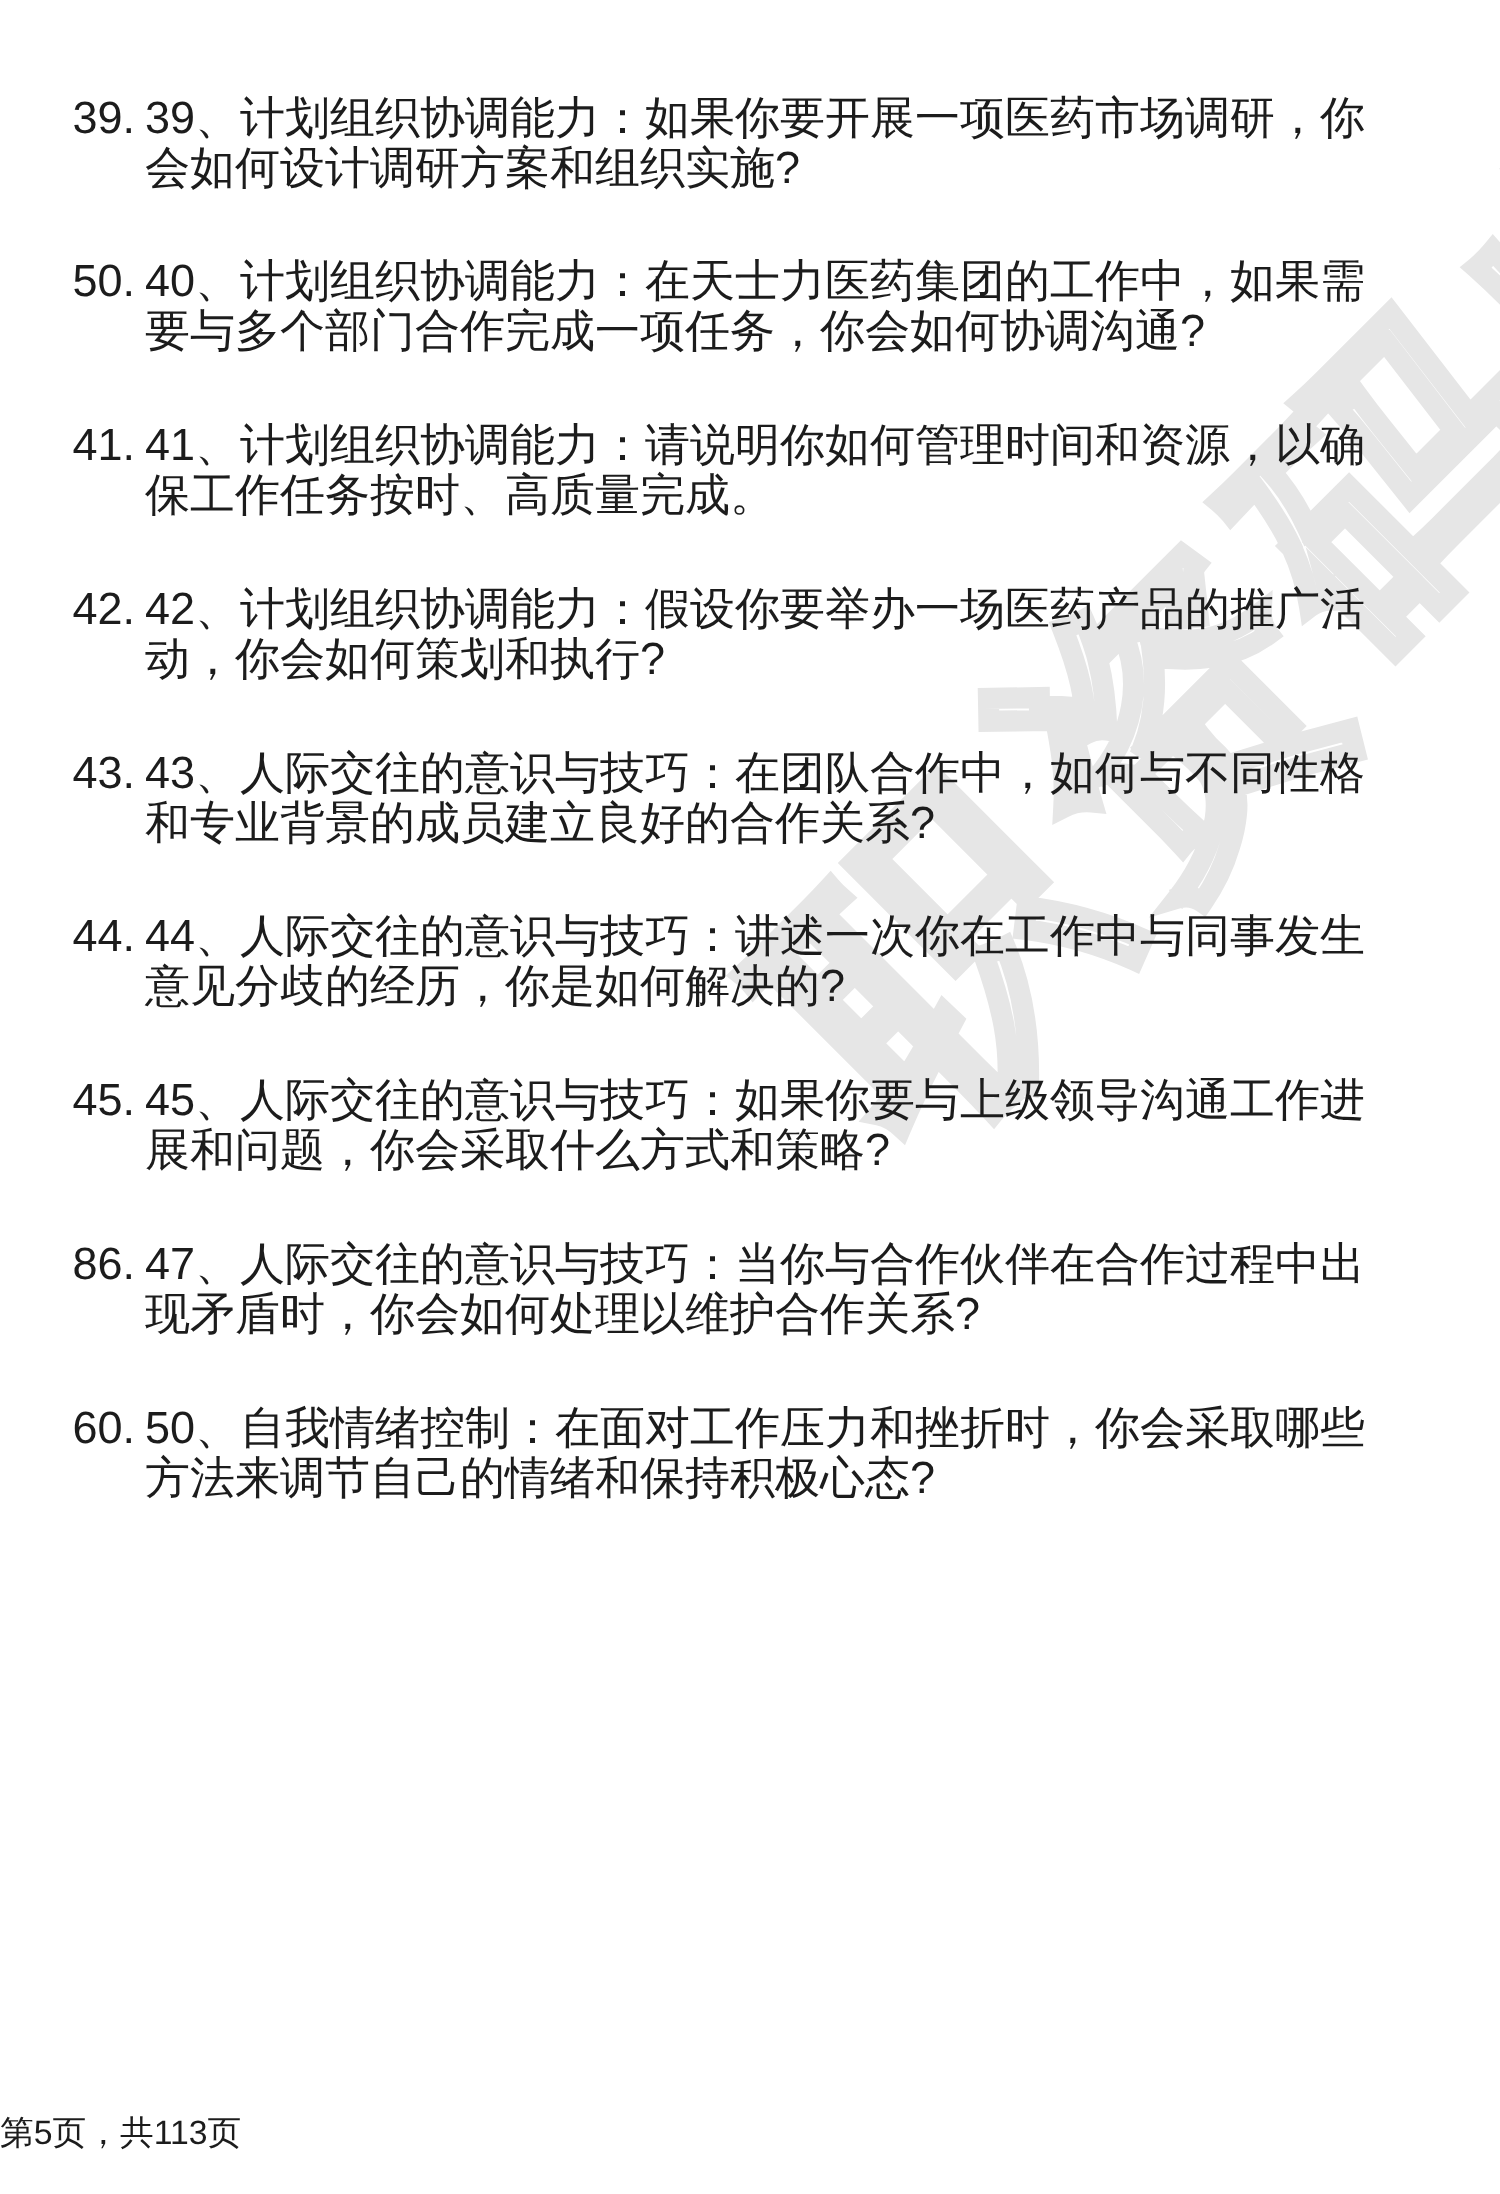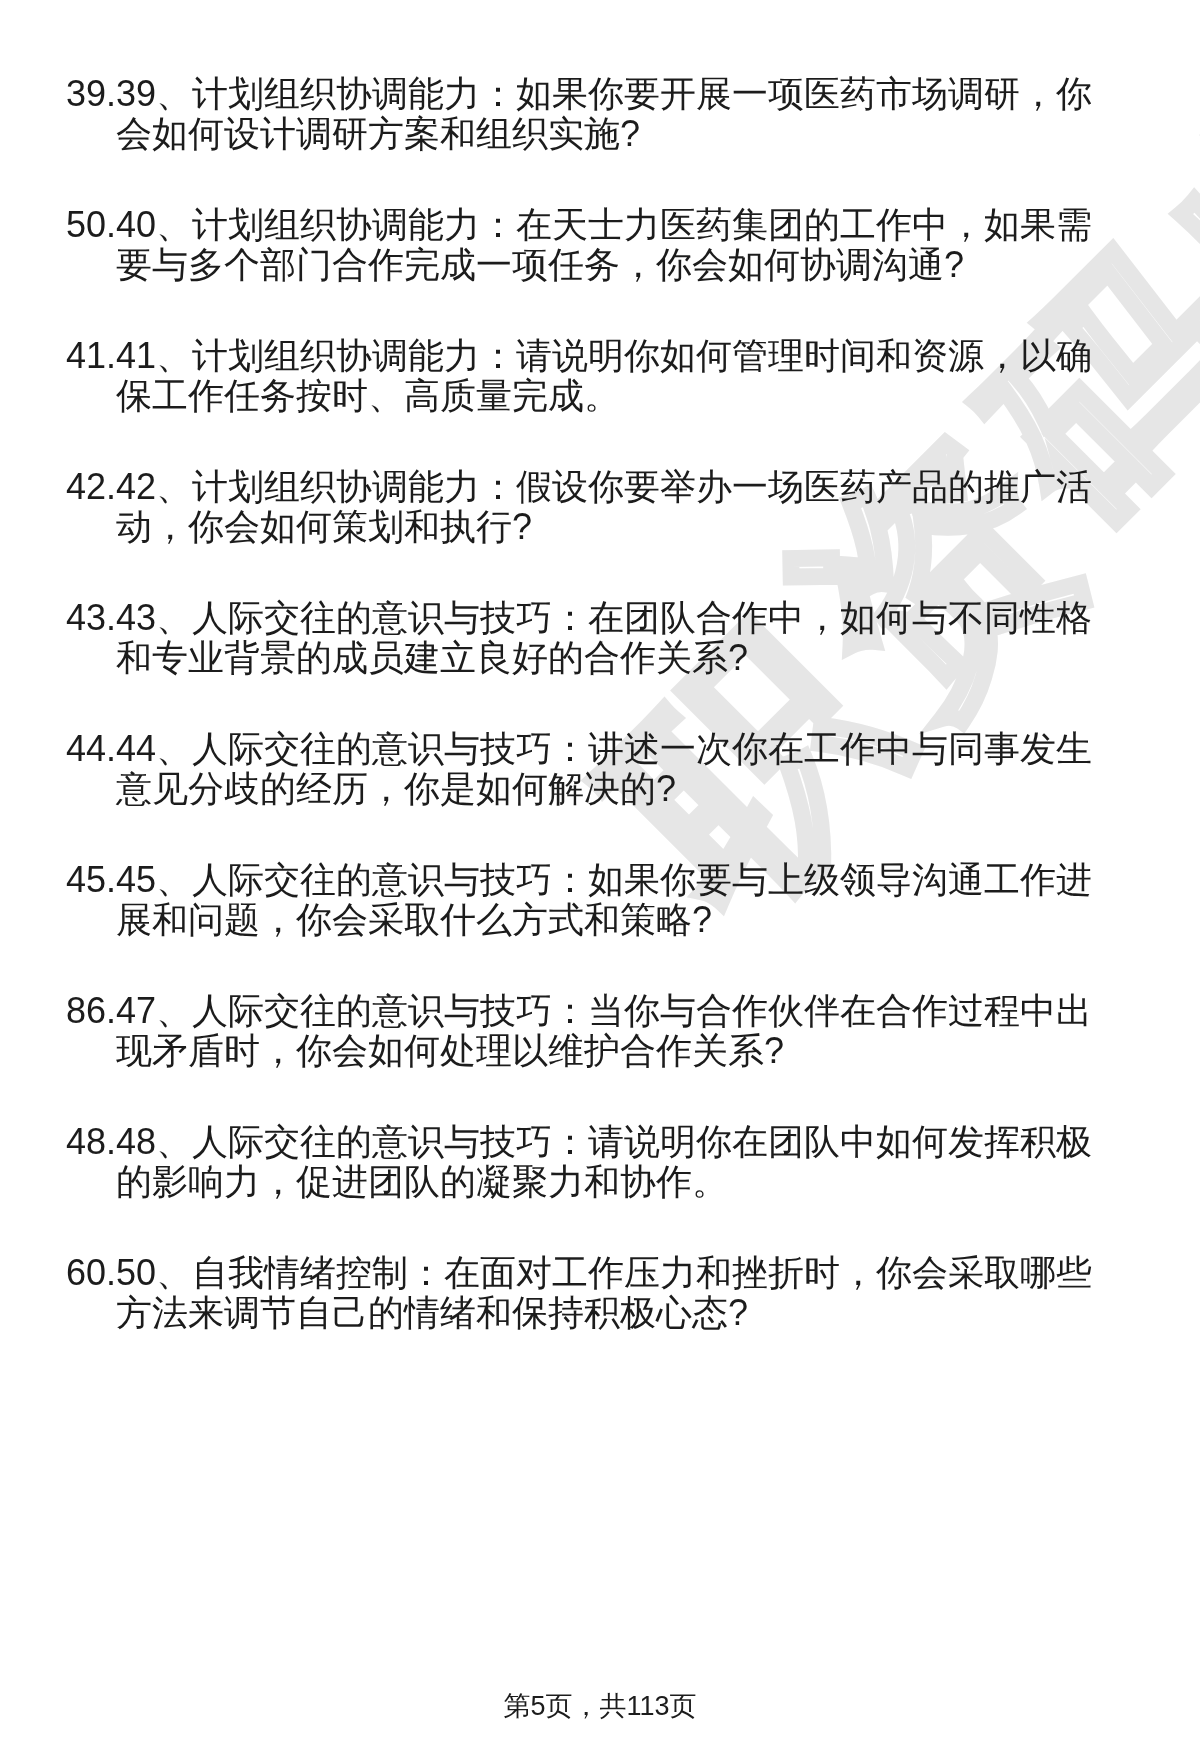--- a/index.html
+++ b/index.html
@@ -12,25 +12,25 @@
   .watermark{position:absolute;left:665px;top:855px;width:0;height:0;z-index:0;}
   .watermark span{
     display:block;white-space:nowrap;
     transform:translate(-50%,-50%) rotate(-45deg);
     font-size:250px;font-weight:bold;letter-spacing:14px;
     color:transparent;-webkit-text-stroke:9px #e6e6e6;
   }
   .content{position:absolute;left:58px;top:74px;width:1087px;z-index:1;}
   .q{display:flex;align-items:flex-start;margin-bottom:51px;
      font-size:36px;line-height:40px;}
-  .q .num{flex:0 0 58px;text-align:right;}
+  .q .num{flex:0 0 58px;}
   .q .txt{width:1010px;}
   .footer{
     position:absolute;left:0;right:0;top:1688px;z-index:1;
-    text-align:center;font-size:27px;color:#1c1c1c;
+    text-align:left;font-size:27px;color:#1c1c1c;
   }
 </style>
 </head>
 <body>
 
 <div class="watermark">
   <span>职资码出品</span>
 </div>
 
 <div class="content">
@@ -69,24 +69,20 @@
       <div class="num">45.</div>
       <div class="txt">45、人际交往的意识与技巧：如果你要与上级领导沟通工作进展和问题，你会采取什么方式和策略?</div>
     </div>
 
 
     <div class="q">
       <div class="num">86.</div>
       <div class="txt">47、人际交往的意识与技巧：当你与合作伙伴在合作过程中出现矛盾时，你会如何处理以维护合作关系?</div>
     </div>
 
-    <div class="q">
-      <div class="num">48.</div>
-      <div class="txt">48、人际交往的意识与技巧：请说明你在团队中如何发挥积极的影响力，促进团队的凝聚力和协作。</div>
-    </div>
 
 
     <div class="q">
       <div class="num">60.</div>
       <div class="txt">50、自我情绪控制：在面对工作压力和挫折时，你会采取哪些方法来调节自己的情绪和保持积极心态?</div>
     </div>
   </div>
 
 <div class="footer">第5页，共113页</div>
 

